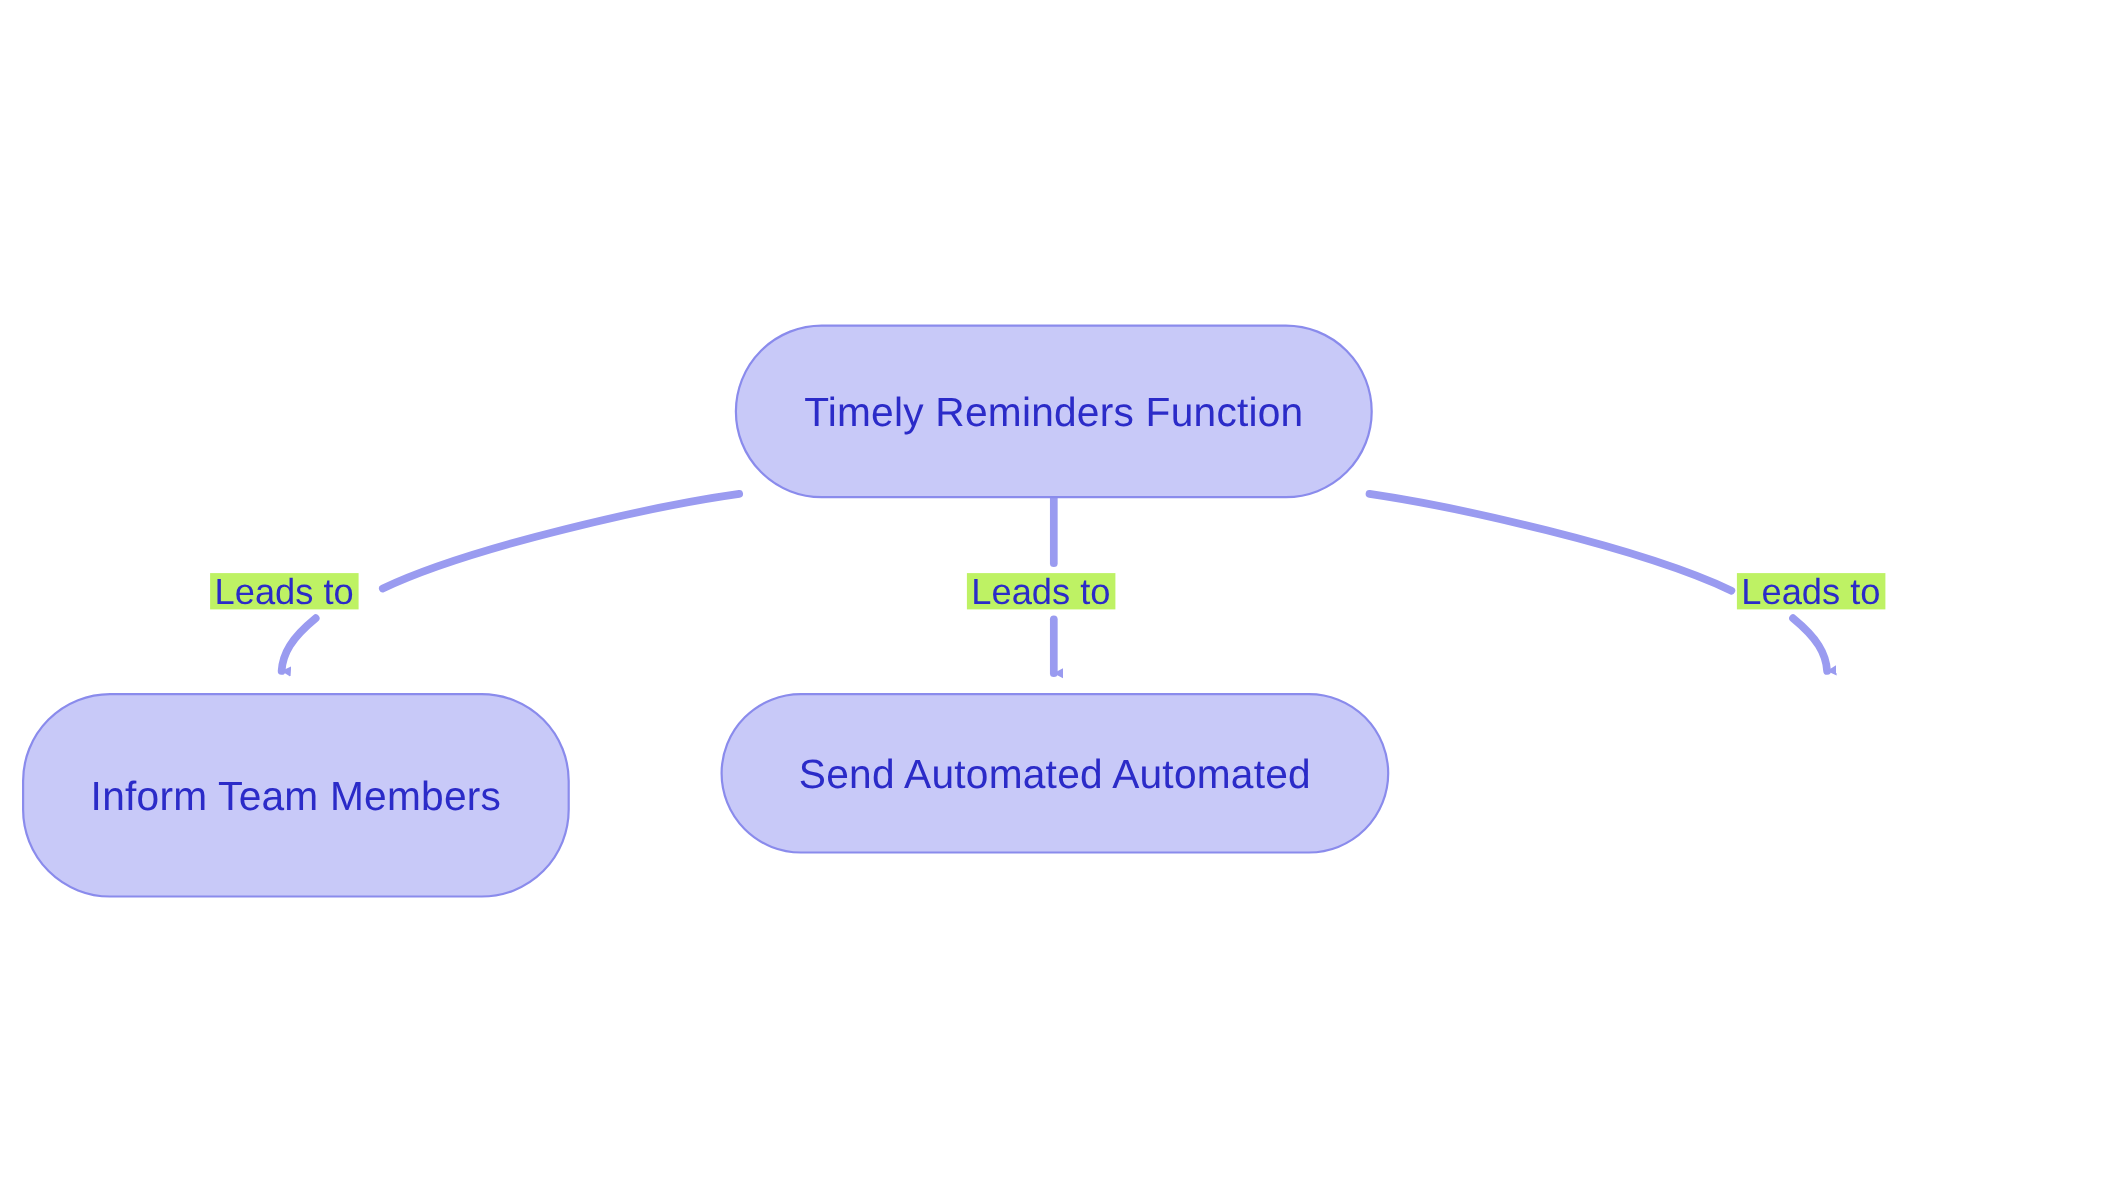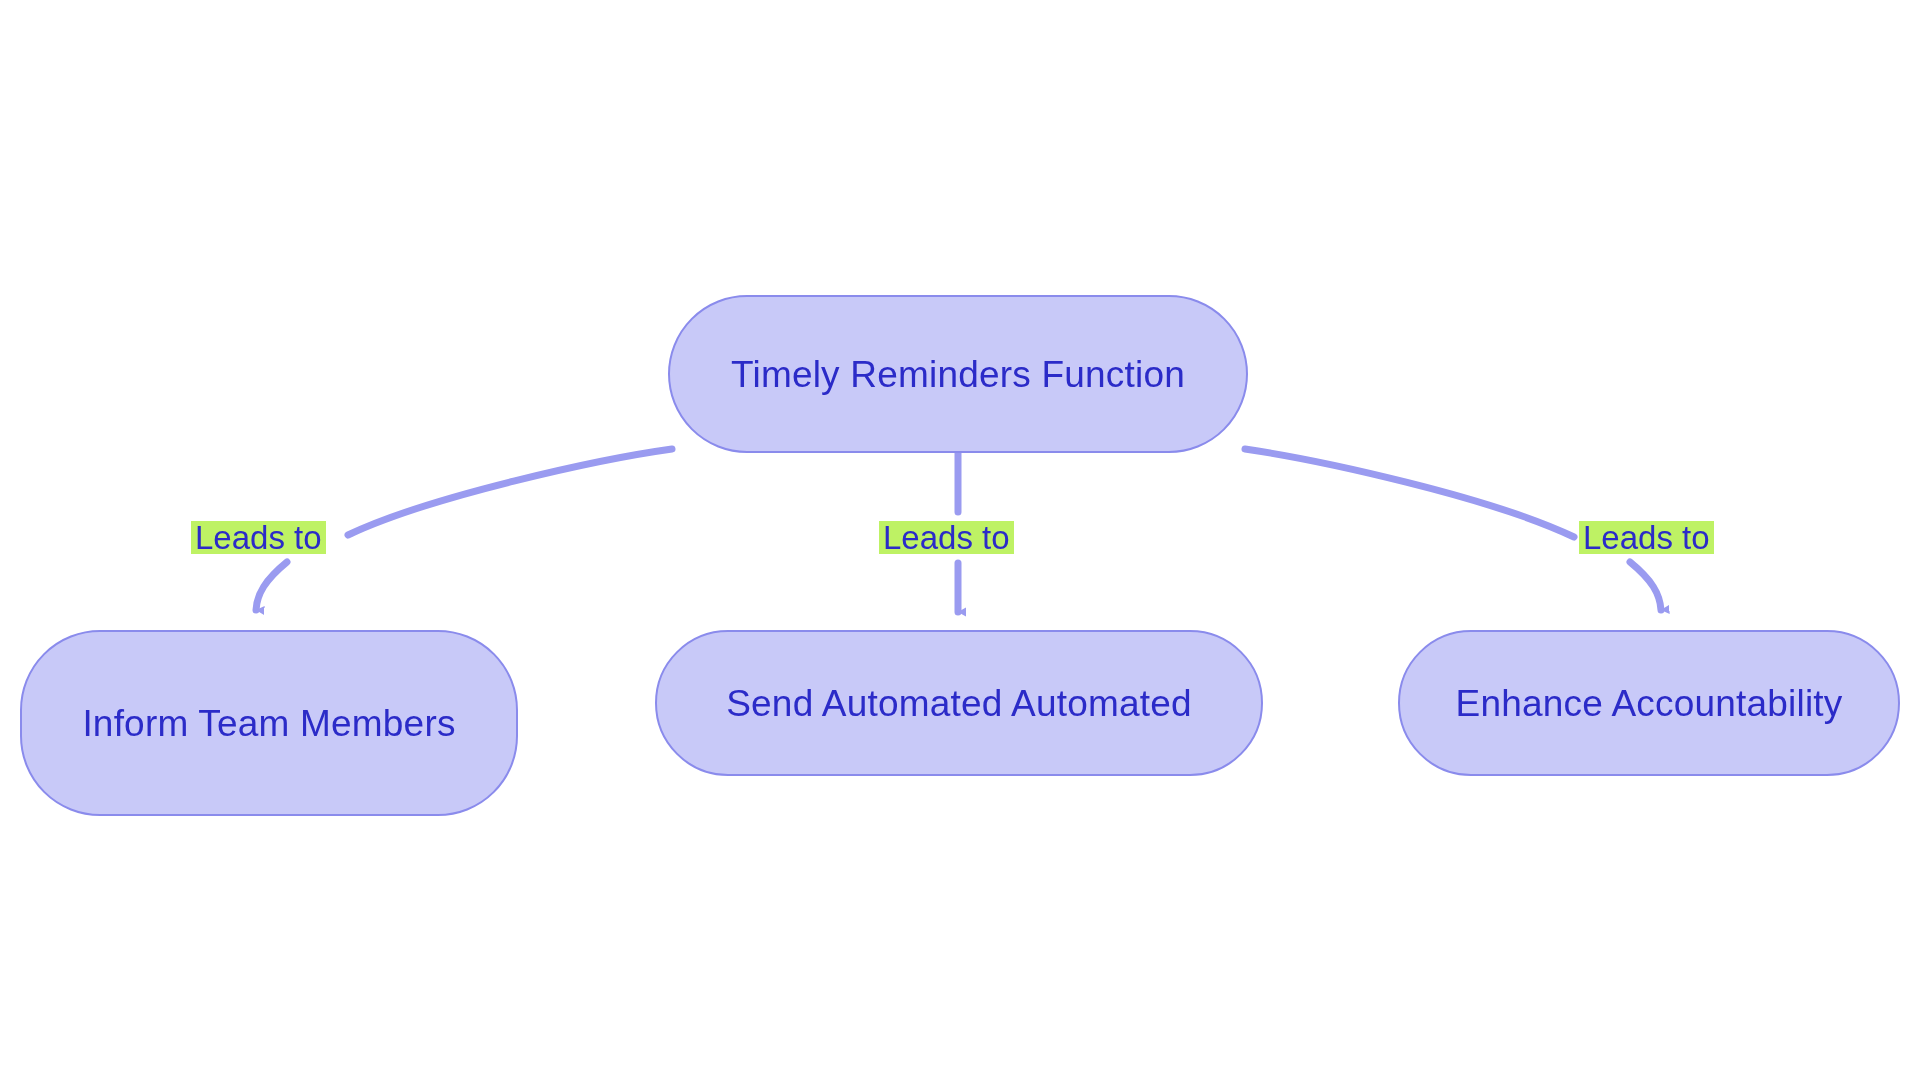--- a/index.html
+++ b/index.html
@@ -100,21 +100,18 @@
   </div>
 
   <div class="node" id="node-child-0">
     <span class="node-label">Inform Team Members</span>
   </div>
 
   <div class="node" id="node-child-1">
     <span class="node-label">Send Automated Automated</span>
   </div>
 
-  <div class="node" id="node-child-2">
-    <span class="node-label">Enhance Accountability</span>
-  </div>
 
   <div class="edge-label" id="edge-label-0">Leads to</div>
   <div class="edge-label" id="edge-label-1">Leads to</div>
   <div class="edge-label" id="edge-label-2">Leads to</div>
 
 </div>
 
 </body></html>

